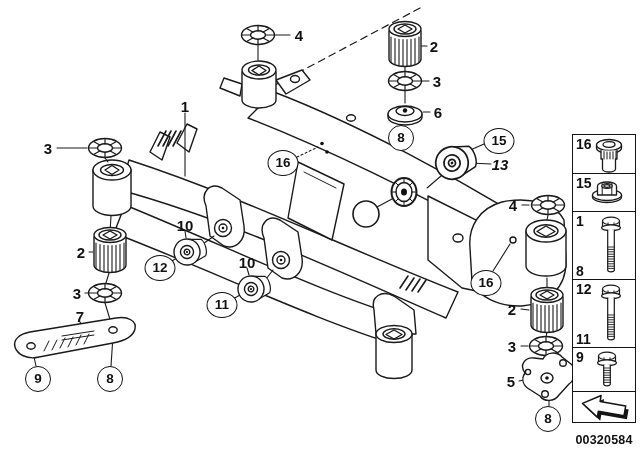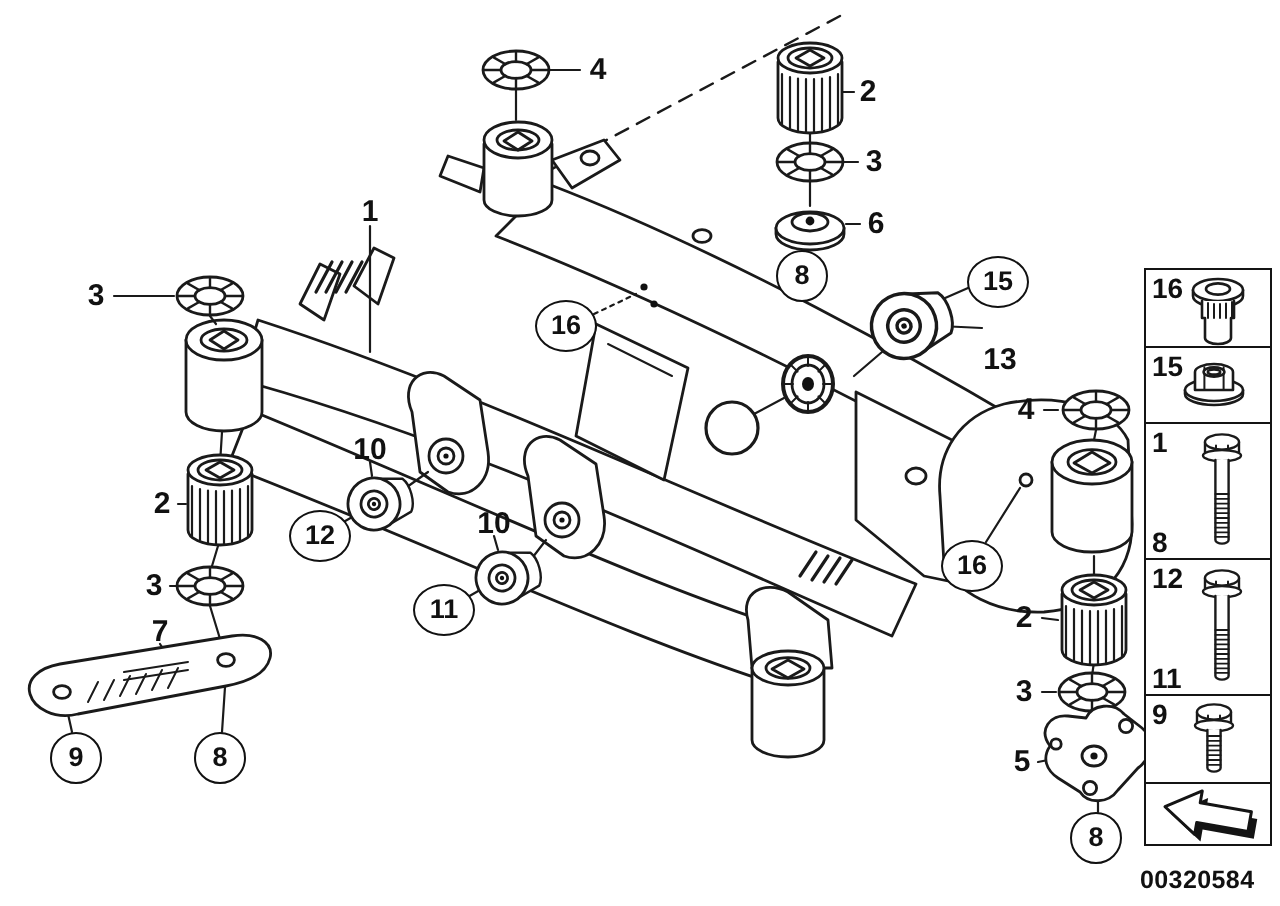--- a/index.html
+++ b/index.html
@@ -16,21 +16,21 @@
   .callout.circled.wide{width:31px;}
   
   #legend{position:absolute;left:572px;top:134px;width:64px;z-index:4;}
   .legend-cell{position:relative;border:1.7px solid #141414;margin-top:-1.7px;background:#fff;
            box-sizing:border-box;}
   .legend-cell:first-child{margin-top:0;}
   .cell-label{position:absolute;font:700 14px "Liberation Sans",sans-serif;color:#111;z-index:2;}
   .cell-label.top{left:3px;top:1px;}
   .cell-label.bottom{left:3px;bottom:1px;}
   .cell-icon{position:absolute;left:0;top:0;width:100%;height:100%;overflow:visible;}
-  #image-number{position:absolute;left:570px;top:433px;width:68px;
+  #image-number{position:absolute;left:570px;top:433px;width:68px;text-align:center;
            font:600 12.5px "Liberation Sans",sans-serif;color:#111;letter-spacing:.2px;z-index:4;}
 </style>
 </head>
 <body>
 
 <div id="stage">
 
   <svg id="art" width="640" height="453" viewBox="0 0 640 453" fill="none" stroke="#1a1a1a" stroke-width="1.4" stroke-linecap="round" stroke-linejoin="round">
     <defs>
       <g id="sym-washer">
@@ -253,21 +253,21 @@
   <div id="callouts">
       <div class="callout" style="left: 299px; top: 35px;">4</div>
       <div class="callout" style="left: 434px; top: 46px;">2</div>
       <div class="callout" style="left: 437px; top: 81px;">3</div>
       <div class="callout" style="left: 438px; top: 112px;">6</div>
       <div class="callout circled" style="left: 401px; top: 138px;">8</div>
       <div class="callout" style="left: 185px; top: 106px;">1</div>
       <div class="callout" style="left: 48px; top: 148px;">3</div>
       <div class="callout circled wide" style="left: 283px; top: 163px;">16</div>
       <div class="callout circled wide" style="left: 499px; top: 141px;">15</div>
-      <div class="callout" style="left: 500px; top: 180px;">13</div>
+      <div class="callout" style="left: 500px; top: 164px; font-style: italic;">13</div>
       <div class="callout" style="left: 513px; top: 205px;">4</div>
       <div class="callout" style="left: 81px; top: 252px;">2</div>
       <div class="callout" style="left: 77px; top: 293px;">3</div>
       <div class="callout" style="left: 80px; top: 316px;">7</div>
       <div class="callout" style="left: 185px; top: 225px;">10</div>
       <div class="callout circled wide" style="left: 160px; top: 268px;">12</div>
       <div class="callout" style="left: 247px; top: 262px;">10</div>
       <div class="callout circled wide" style="left: 222px; top: 305px;">11</div>
       <div class="callout circled" style="left: 38px; top: 379px;">9</div>
       <div class="callout circled" style="left: 110px; top: 379px;">8</div>

